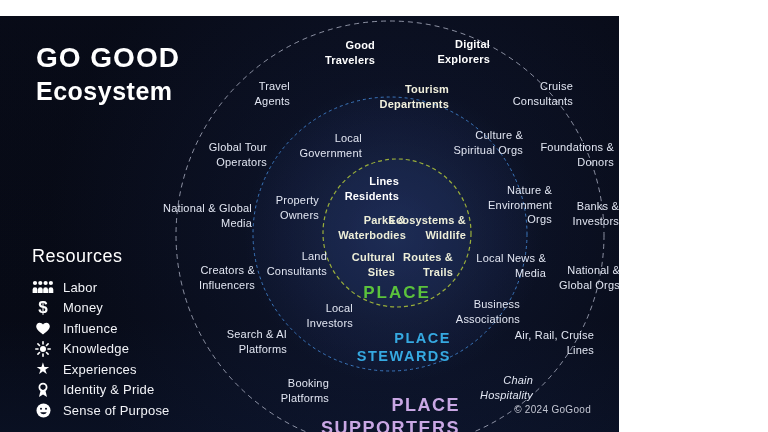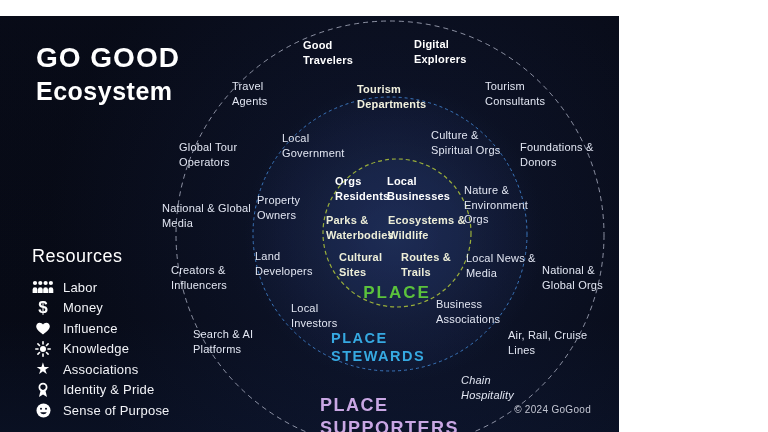--- a/index.html
+++ b/index.html
@@ -14,21 +14,21 @@
       radial-gradient(circle 150px at 394px 218px, rgba(46,66,120,0.38), rgba(46,66,120,0.10) 70%, rgba(0,0,0,0) 100%),
       radial-gradient(circle 430px at 392px 220px, rgba(28,44,92,0.35), rgba(10,16,36,0.05) 80%),
       linear-gradient(180deg, #080b17 0%, #070a15 70%, #0a1124 100%);
     margin-top: 16px;
   }
   .bottom-edge { position:absolute; left:0; bottom:0; width:768px; height:3px;
     background:linear-gradient(90deg,#16255c,#24409a 50%,#16255c); opacity:.8; }
 
   svg.rings { position:absolute; left:0; top:0; }
 
-  .node { position:absolute; transform:translate(-50%,-50%); text-align:left;
+  .node { position:absolute; transform:translate(-50%,-50%); text-align:right;
     font-size:11px; line-height:1.32; color:#e2e6f2; letter-spacing:.2px; }
   .bold { font-weight:bold; color:#ffffff; }
   .cream { font-weight:bold; color:#edeed8; }
   .ring-label { font-weight:bold; white-space:nowrap; }
   .lbl-place { font-size:17px; letter-spacing:2px; }
   .lbl-stewards { font-size:14.5px; letter-spacing:1.5px; line-height:1.25; white-space:normal; width:120px; }
   .lbl-supporters { font-size:18px; letter-spacing:1.5px; line-height:1.25; white-space:normal; width:140px; }
 
   .brand { position:absolute; left:36px; top:26px; color:#fff; }
   .brand .t1 { font-size:28px; font-weight:bold; letter-spacing:1px; }
@@ -107,21 +107,21 @@
             <circle cx="8" cy="8" r="3" fill="#fff"></circle>
           </svg>
       </span>
       <span class="res-lb">Knowledge</span>
     </div>
 
     <div class="res-row">
       <span class="res-ic">
           <span class="glyph" style="font-size:16px;">★</span>
         </span>
-      <span class="res-lb">Associations</span>
+      <span class="res-lb">Experiences</span>
     </div>
 
     <div class="res-row">
       <span class="res-ic">
         <svg width="14" height="16" viewBox="0 0 14 16">
             <circle cx="7" cy="5.2" r="3.6" fill="none" stroke="#fff" stroke-width="1.8"></circle>
             <path d="M4.6 8.6 3 15l4-2.4L11 15 9.4 8.6z" fill="#fff"></path>
           </svg>
       </span>
       <span class="res-lb">Identity &amp; Pride</span>
@@ -136,42 +136,43 @@
             <path d="M4.2 9.2a3.6 3.6 0 0 0 6.6 0z" fill="#0a0f1f"></path>
           </svg>
       </span>
       <span class="res-lb">Sense of Purpose</span>
     </div>
   </div>
 
   <div class="node bold" style="left:339px; top:37px; width:72px;">Good Travelers</div>
   <div class="node bold" style="left:452px; top:36px; width:76px;">Digital Explorers</div>
   <div class="node" style="left:261px; top:78px;  width:58px;">Travel Agents</div>
-  <div class="node" style="left:529px; top:78px;  width:88px;">Tourism Consultants</div>
+  <div class="node" style="left:529px; top:78px;  width:88px;">Cruise Consultants</div>
   <div class="node" style="left:223px; top:139px; width:88px;">Global Tour Operators</div>
   <div class="node" style="left:567px; top:139px; width:94px;">Foundations &amp; Donors</div>
   <div class="node" style="left:207px; top:200px; width:90px;">National &amp; Global Media</div>
+  <div class="node" style="left:586px; top:198px; width:66px;">Banks &amp; Investors</div>
   <div class="node" style="left:213px; top:262px; width:84px;">Creators &amp; Influencers</div>
   <div class="node" style="left:581px; top:262px; width:78px;">National &amp; Global Orgs</div>
   <div class="node" style="left:551px; top:327px; width:86px;">Air, Rail, Cruise Lines</div>
   <div class="node" style="left:240px; top:326px; width:94px;">Search &amp; AI Platforms</div>
+  <div class="node" style="left:296px; top:375px; width:66px;">Booking Platforms</div>
   <div class="node" style="left:497px; top:372px; width:72px;font-style:italic;">Chain Hospitality</div>
 
   <div class="node cream bold" style="left:403px; top:81px; width:92px; color:#f2f1de;">Tourism Departments</div>
   <div class="node" style="left:322px; top:130px; width:80px;">Local Government</div>
   <div class="node" style="left:477px; top:127px; width:92px;">Culture &amp; Spiritual Orgs</div>
   <div class="node" style="left:288px; top:192px; width:62px;">Property Owners</div>
   <div class="node" style="left:508px; top:189px; width:88px;">Nature &amp; Environment Orgs</div>
-  <div class="node" style="left:291px; top:248px; width:72px;">Land Developers</div>
+  <div class="node" style="left:291px; top:248px; width:72px;">Land Consultants</div>
   <div class="node" style="left:506px; top:250px; width:80px;">Local News &amp; Media</div>
   <div class="node" style="left:322px; top:300px; width:62px;">Local Investors</div>
   <div class="node" style="left:478px; top:296px; width:84px;">Business Associations</div>
 
-  <div class="node bold" style="left:367px; top:173px; width:64px;">Orgs Residents</div>
-  <div class="node bold" style="left:425px; top:173px; width:76px;">Local Businesses</div>
+  <div class="node bold" style="left:367px; top:173px; width:64px;">Lines Residents</div>
   <div class="node cream" style="left:366px; top:212px; width:80px;">Parks &amp; Waterbodies</div>
   <div class="node cream" style="left:427px; top:212px; width:78px;">Ecosystems &amp; Wildlife</div>
   <div class="node cream" style="left:427px; top:249px; width:52px;">Routes &amp; Trails</div>
   <div class="node cream" style="left:367px; top:249px; width:56px;">Cultural Sites</div>
 
   <div class="node ring-label lbl-place" style="left:397px; top:277px; color:#5bc23c;">PLACE</div>
   <div class="node ring-label lbl-stewards" style="left:391px; top:331px; color:#36a9e1;">PLACE STEWARDS</div>
   <div class="node ring-label lbl-supporters" style="left:390px; top:400px; color:#c9a7e4;">PLACE SUPPORTERS</div>
 
   <div class="copyright">© 2024 GoGood</div>

